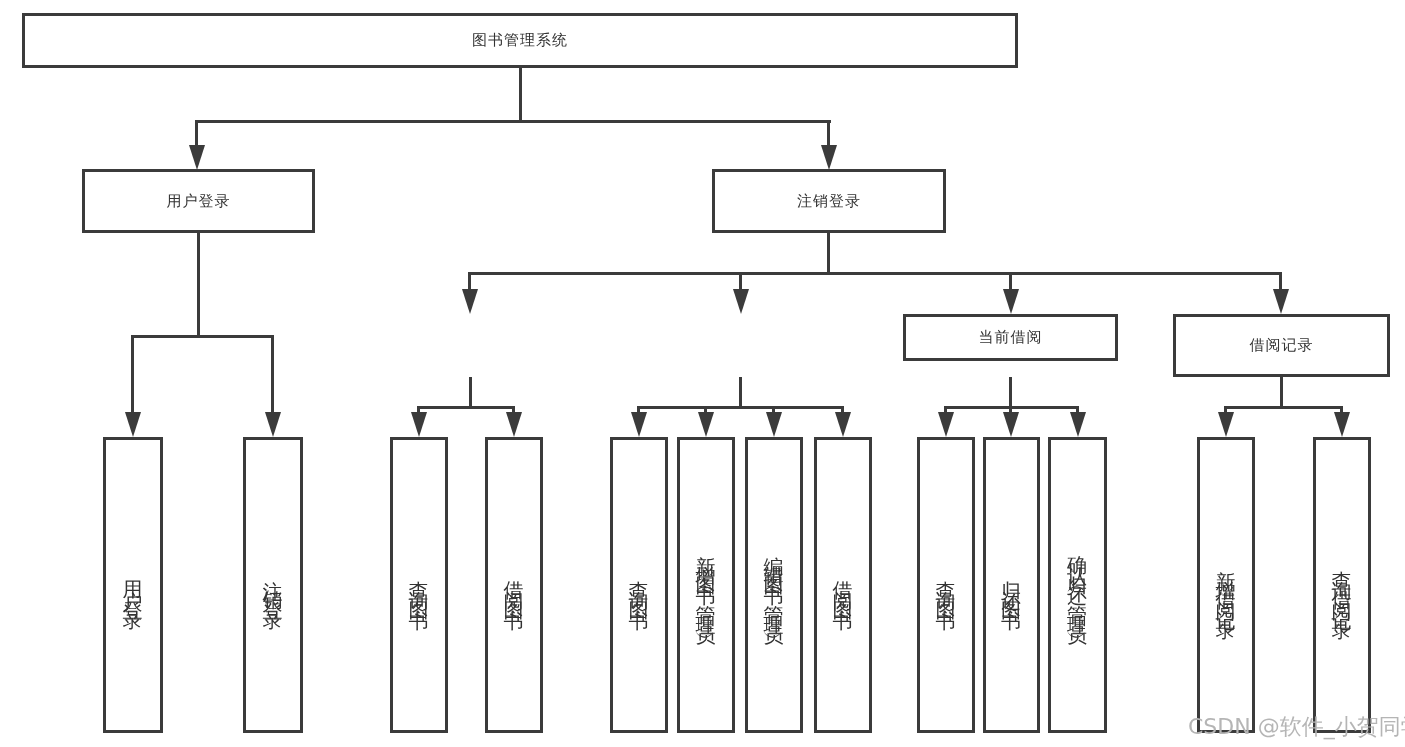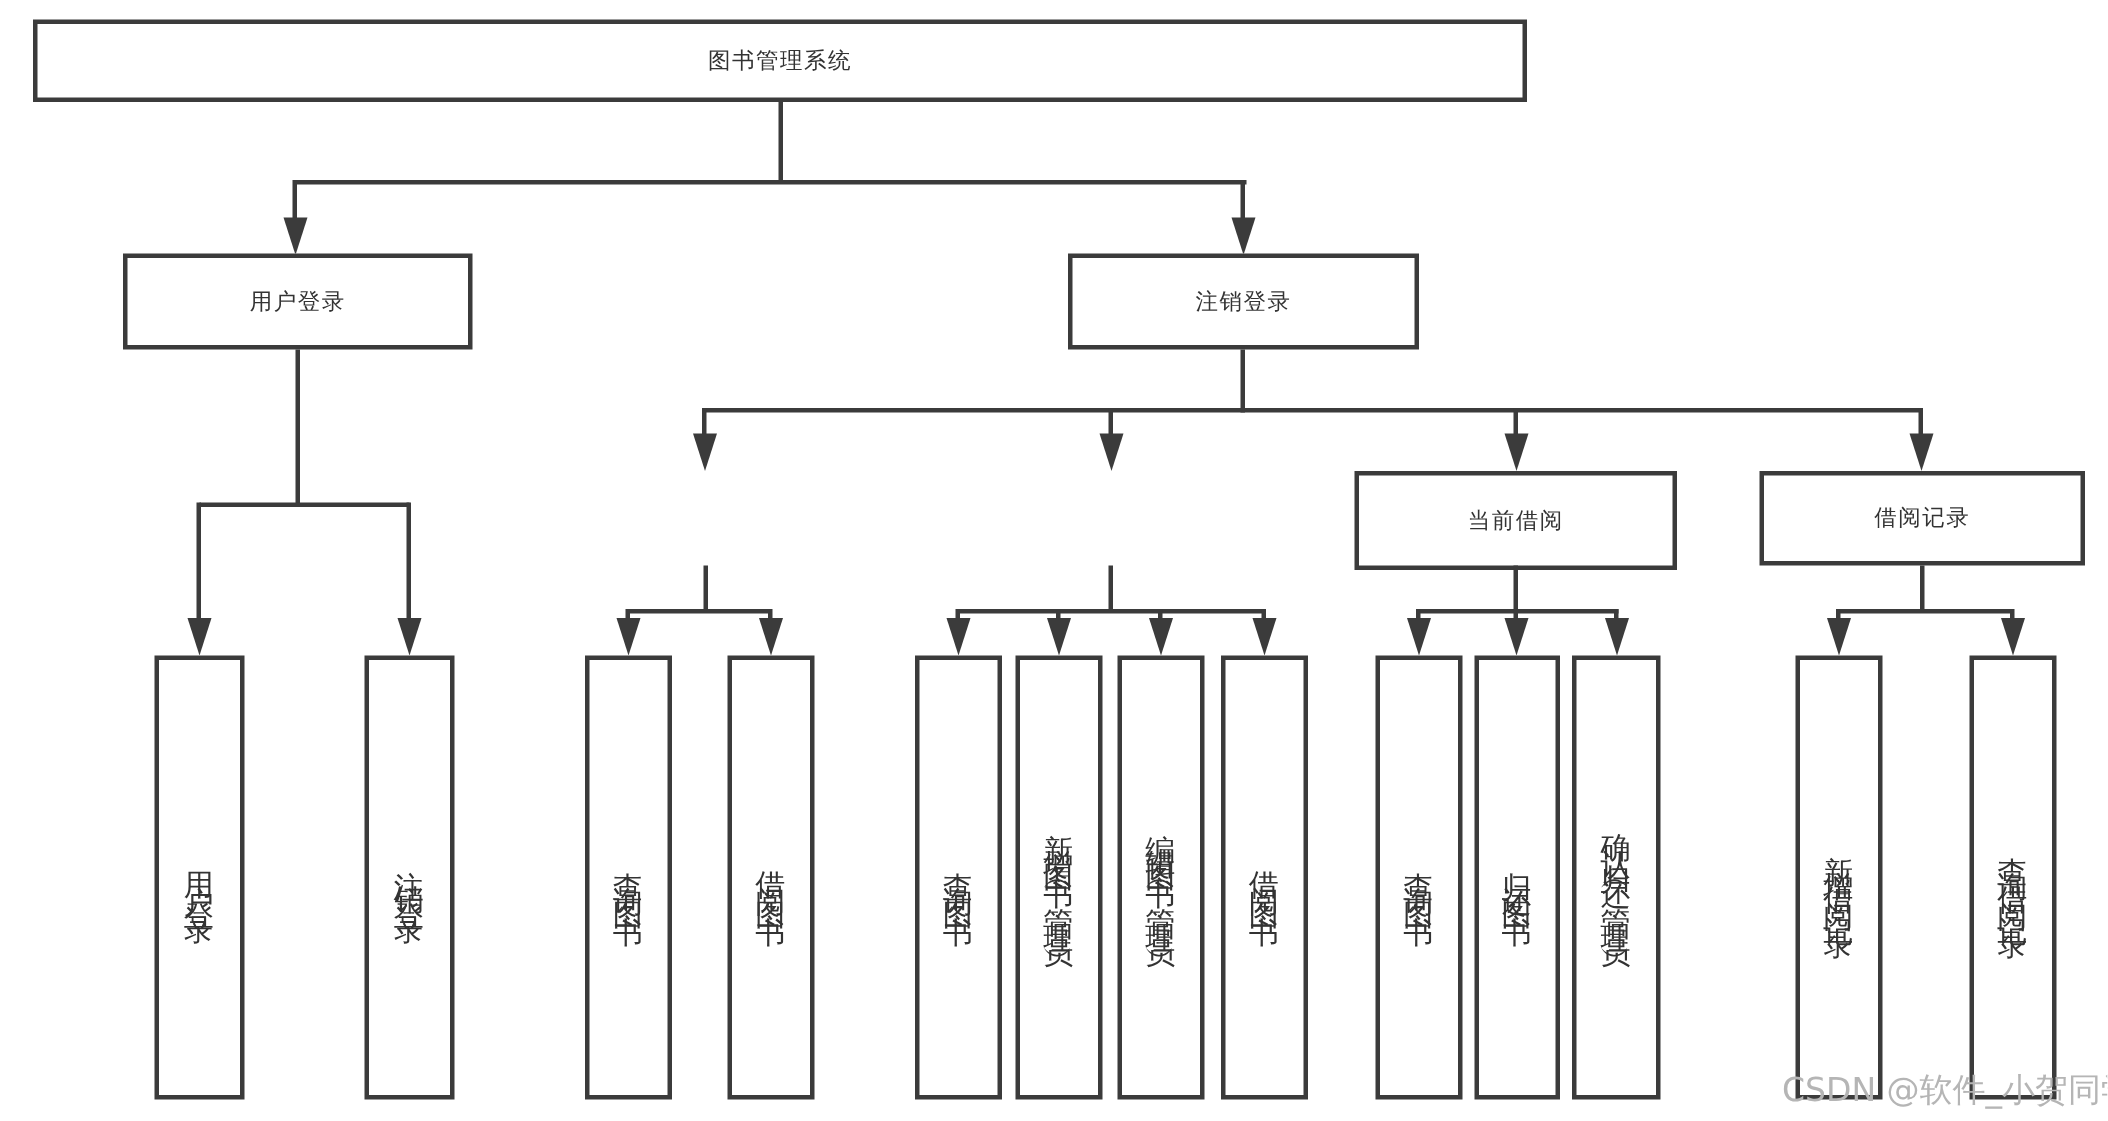--- a/index.html
+++ b/index.html
@@ -90,21 +90,21 @@
   <div class="hline" style="left:470px; top:272px; width:811px;"></div>
   <div class="vline" style="left:468px; top:272px; height:20px;"></div>
   <div class="arrow" style="left:462px; top:289px;"></div>
   <div class="vline" style="left:739px; top:272px; height:20px;"></div>
   <div class="arrow" style="left:733px; top:289px;"></div>
   <div class="vline" style="left:1009px; top:272px; height:20px;"></div>
   <div class="arrow" style="left:1003px; top:289px;"></div>
   <div class="vline" style="left:1279px; top:272px; height:20px;"></div>
   <div class="arrow" style="left:1273px; top:289px;"></div>
 
-  <div class="node hnode" style="left:903px; top:314px; width:215px; height:66px;">
+  <div class="node hnode" style="left:903px; top:314px; width:215px; height:47px;">
     <span>当前借阅</span>
   </div>
   <div class="node hnode" style="left:1173px; top:314px; width:217px; height:63px;">
     <span>借阅记录</span>
   </div>
 
   <div class="vline" style="left:469px; top:377px; height:31px;"></div>
   <div class="hline" style="left:419px; top:406px; width:95px;"></div>
   <div class="vline" style="left:417px; top:406px; height:10px;"></div>
   <div class="arrow" style="left:411px; top:412px;"></div>

